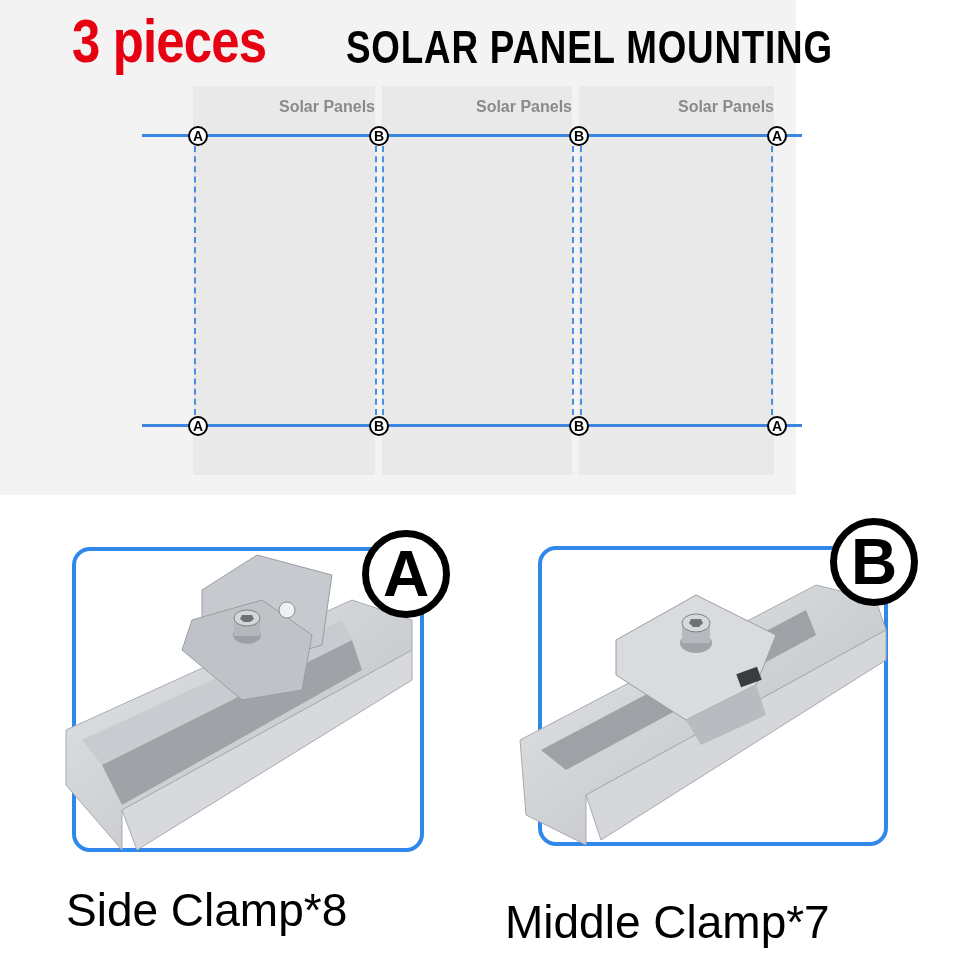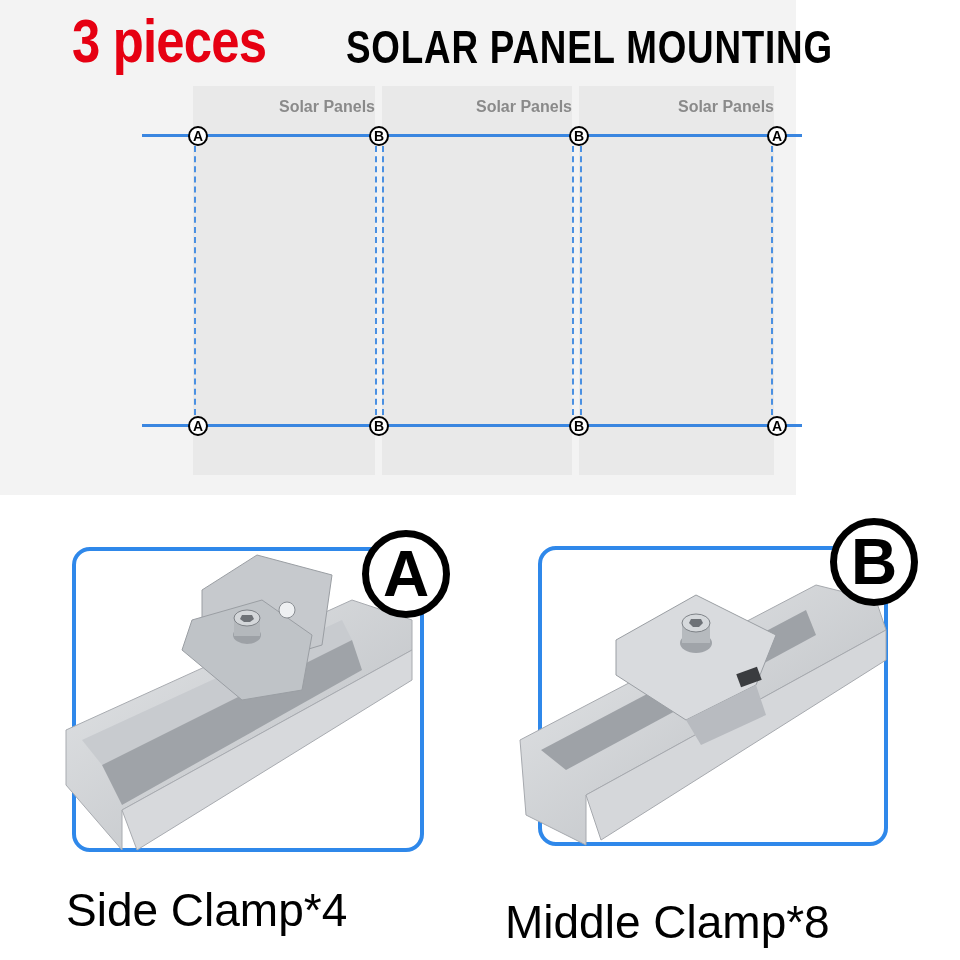--- a/index.html
+++ b/index.html
@@ -75,21 +75,21 @@
   <polygon points="195,5 270,25 260,95 210,110 140,70 140,40" fill="#c6c9cd" stroke="#9a9ea3"></polygon>
   <polygon points="130,70 200,50 250,85 240,140 180,150 120,100" fill="#bfc3c7" stroke="#9a9ea3"></polygon>
   <circle cx="225" cy="60" r="8" fill="#eef0f2" stroke="#8a8e93"></circle>
 
   <ellipse cx="185" cy="85" rx="14" ry="9" fill="#9da1a6"></ellipse>
   <rect x="172" y="68" width="26" height="18" fill="#b4b8bc"></rect>
   <ellipse cx="185" cy="68" rx="13" ry="8" fill="#d4d7da" stroke="#7e8287"></ellipse>
   <polygon points="180,65 190,65 192,69 188,72 182,72 178,69" fill="#6e7277"></polygon>
 </svg>
 <div class="big-letter" style="left:362px;top:530px;">A</div>
-<div class="caption" style="left:66px;top:884px;">Side Clamp*4</div>
+<div class="caption" style="left:66px;top:884px;">Side Clamp*8</div>
 
 <div class="card" style="left:538px;top:546px;width:350px;height:300px;"></div>
 <svg style="left:516px;top:555px;" width="380" height="310" viewBox="0 0 380 310">
   <defs>
     <linearGradient id="alB" x1="0" y1="0" x2="1" y2="1">
       <stop offset="0" stop-color="#e6e8ea"></stop>
         <stop offset="1" stop-color="#b7babe"></stop>
     </linearGradient>
   </defs>
   <polygon points="4,185 300,30 360,45 370,75 70,240 70,290 10,260" fill="url(#alB)" stroke="#a6a9ae"></polygon>
@@ -99,13 +99,13 @@
   <polygon points="100,85 180,40 260,80 240,130 170,165 100,120" fill="#d9dbde" stroke="#9a9ea3"></polygon>
   <polygon points="170,165 240,130 250,160 185,190" fill="#b8bbc0"></polygon>
   <rect x="222" y="115" width="22" height="14" fill="#3a3c3f" transform="rotate(-20 233 122)"></rect>
 
   <ellipse cx="180" cy="88" rx="16" ry="10" fill="#a0a4a9"></ellipse>
   <rect x="166" y="68" width="28" height="20" fill="#b6babe"></rect>
   <ellipse cx="180" cy="68" rx="14" ry="9" fill="#d6d9dc" stroke="#7e8287"></ellipse>
   <polygon points="175,64 185,64 187,68 183,72 177,72 173,68" fill="#6e7277"></polygon>
 </svg>
 <div class="big-letter" style="left:830px;top:518px;">B</div>
-<div class="caption" style="left:505px;top:896px;">Middle Clamp*8</div>
+<div class="caption" style="left:505px;top:896px;">Middle Clamp*7</div>
 
 </body></html>

